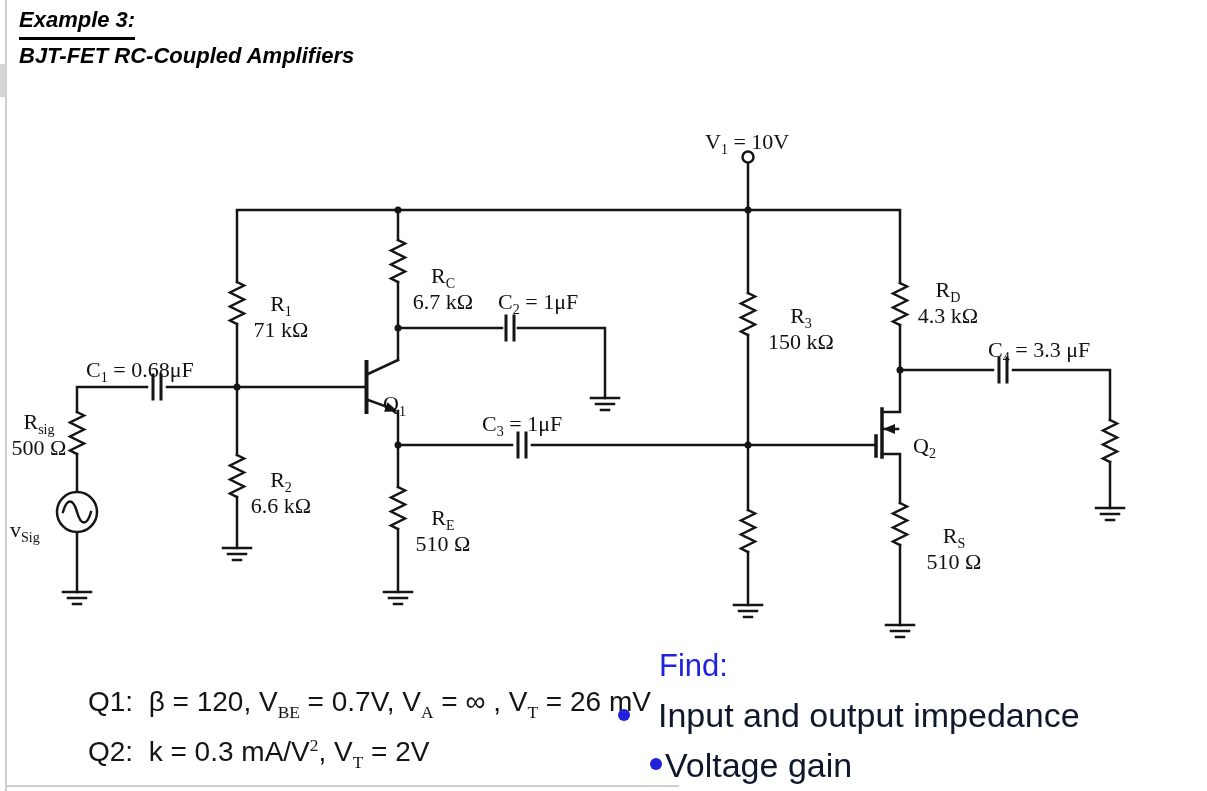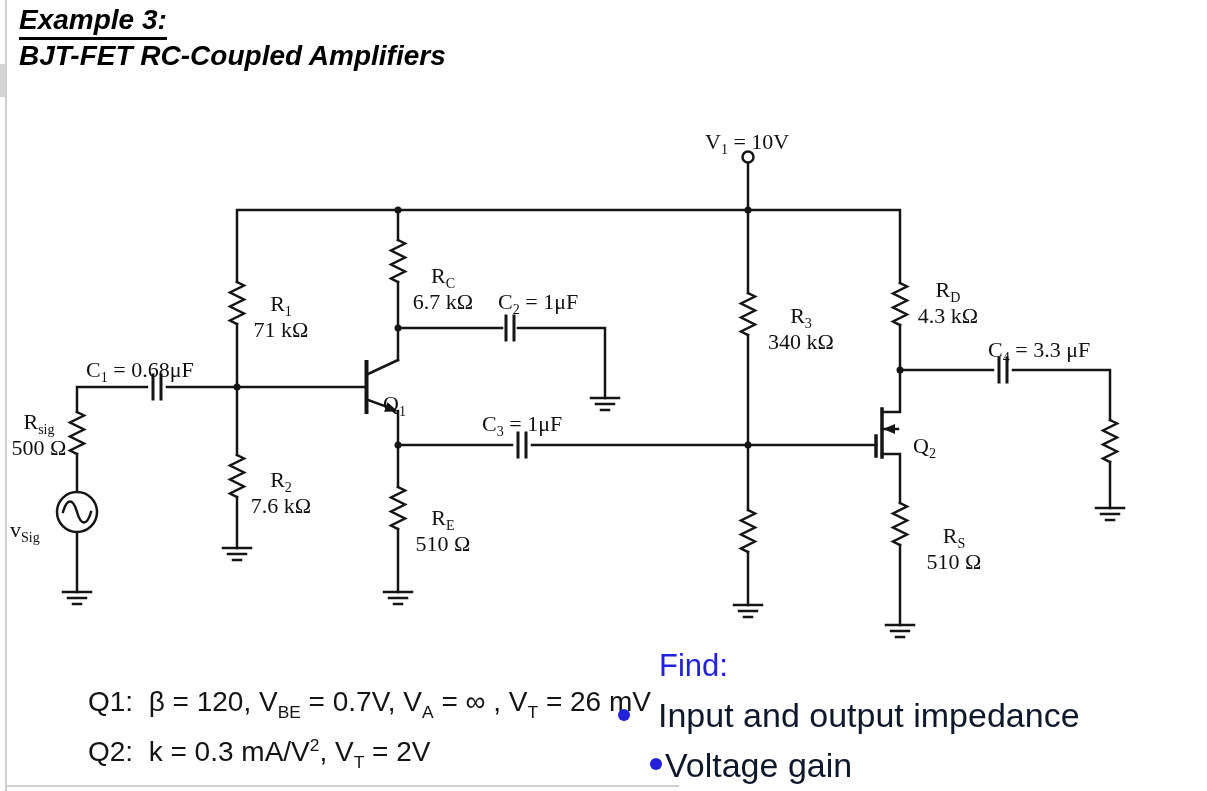--- a/index.html
+++ b/index.html
@@ -4,32 +4,32 @@
 <style>
   html,body{margin:0;padding:0;background:#ffffff;}
   #page{position:relative;width:1207px;height:791px;background:#ffffff;overflow:hidden;
         font-family:"Liberation Sans","DejaVu Sans",sans-serif;color:#0a0a0a;}
   
   .edge-line-left{position:absolute;left:5px;top:0;width:2px;height:791px;background:#cfcfcf;}
   .edge-tab{position:absolute;left:0;top:64px;width:5px;height:33px;background:#d4d4d4;}
   .edge-line-bottom{position:absolute;left:7px;top:785px;width:672px;height:2px;background:#cfcfcf;}
   
   .title{position:absolute;left:19px;top:4px;font-weight:bold;font-style:italic;
-         font-size:28px;line-height:32px;color:#000;}
+         font-size:22px;line-height:32px;color:#000;}
   .title .u{display:inline-block;border-bottom:3px solid #000;padding-bottom:1px;}
   
   svg.circuit{position:absolute;left:0;top:0;}
   
   .clabel{position:absolute;font-family:"Liberation Serif","DejaVu Serif",serif;
           font-size:22px;line-height:26px;color:#111;white-space:nowrap;margin-top:17px;}
   .clabel sub{font-size:64%;line-height:0;}
   .two-line{width:84px;text-align:center;}
   
   .spec-line{position:absolute;font-size:28px;color:#141414;white-space:pre;}
-  .spec-line sub,.spec-line sup{font-size:62%;line-height:0;}
+  .spec-line sub,.spec-line sup{font-size:62%;line-height:0;font-family:Liberation Serif, serif;}
   
   .find-heading{position:absolute;font-size:31px;color:#2222dd;}
   .find-text{position:absolute;font-size:34px;color:#0f172a;white-space:nowrap;}
   .bullet-dot{position:absolute;width:12px;height:12px;border-radius:50%;background:#2222dd;}
 </style>
 </head>
 <body>
 
 <div id="page">
 
@@ -134,33 +134,33 @@
   <div class="clabel two-line" style="left:-3px;top:392px">
     <div><span>R</span><sub>sig</sub></div>
     <div>500 Ω</div>
   </div>
   <div class="clabel two-line" style="left:239px;top:274px">
     <div><span>R</span><sub>1</sub></div>
     <div>71 kΩ</div>
   </div>
   <div class="clabel two-line" style="left:239px;top:450px">
     <div><span>R</span><sub>2</sub></div>
-    <div>7.6 kΩ</div>
+    <div>6.6 kΩ</div>
   </div>
   <div class="clabel two-line" style="left:401px;top:246px">
     <div><span>R</span><sub>C</sub></div>
     <div>6.7 kΩ</div>
   </div>
   <div class="clabel two-line" style="left:401px;top:488px">
     <div><span>R</span><sub>E</sub></div>
     <div>510 Ω</div>
   </div>
   <div class="clabel two-line" style="left:759px;top:286px">
     <div><span>R</span><sub>3</sub></div>
-    <div>340 kΩ</div>
+    <div>150 kΩ</div>
   </div>
   <div class="clabel two-line" style="left:906px;top:260px">
     <div><span>R</span><sub>D</sub></div>
     <div>4.3 kΩ</div>
   </div>
   <div class="clabel two-line" style="left:912px;top:506px">
     <div><span>R</span><sub>S</sub></div>
     <div>510 Ω</div>
   </div>
 

